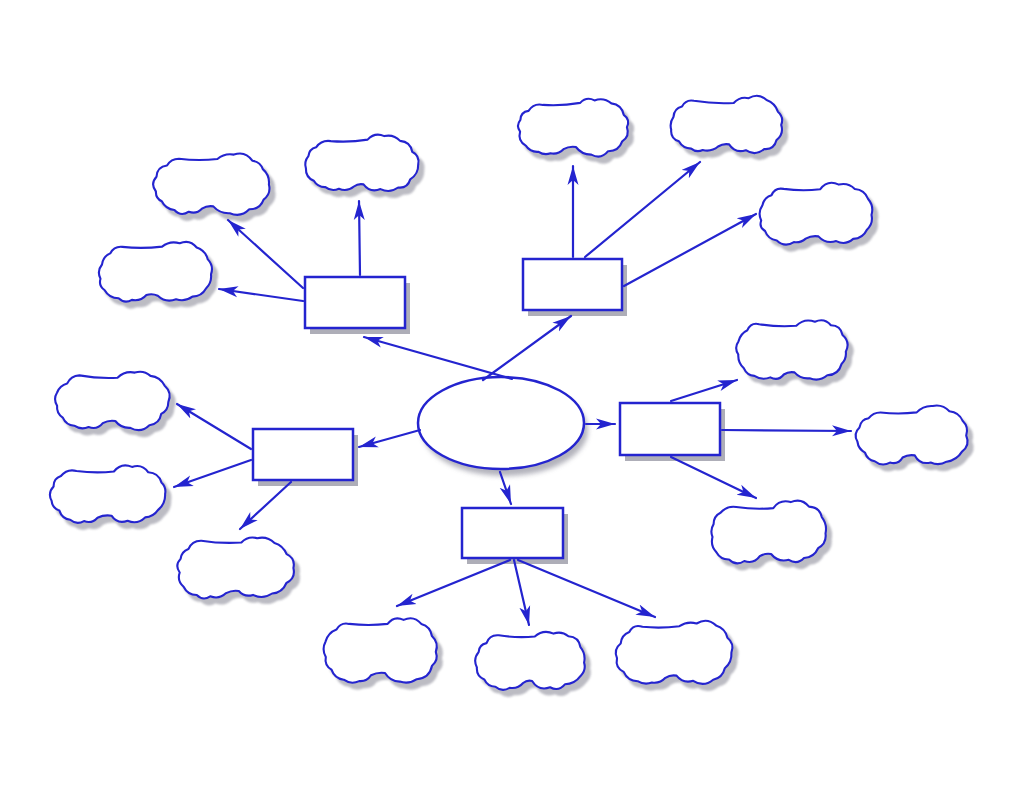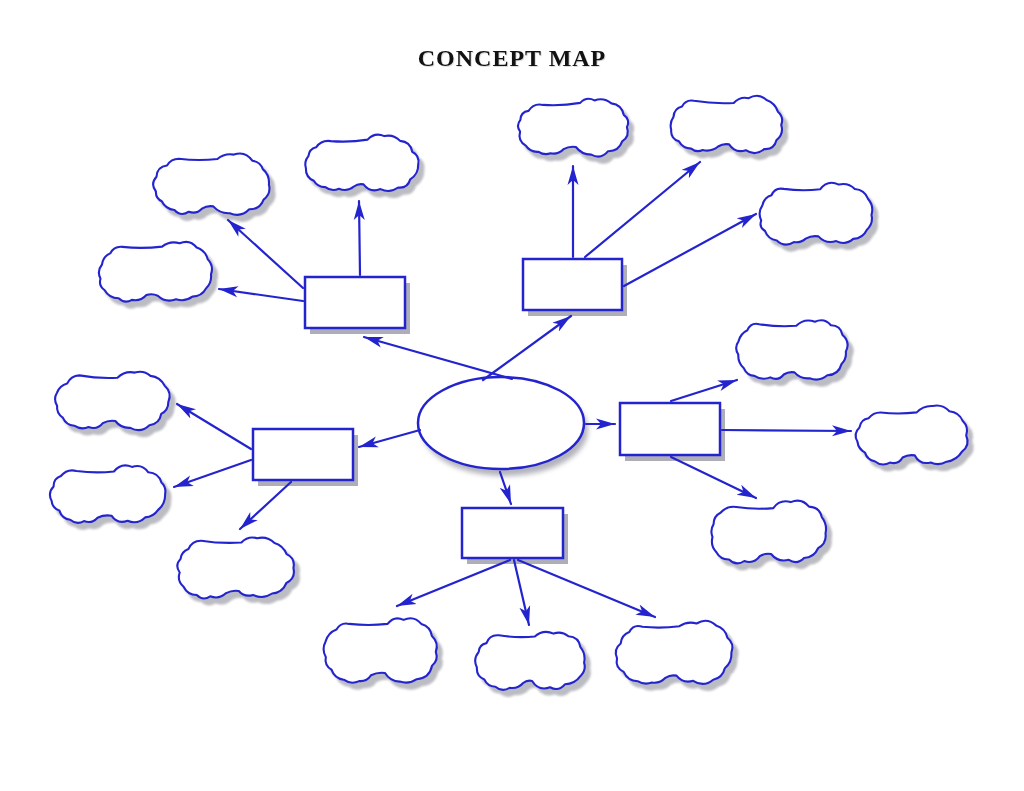--- a/index.html
+++ b/index.html
@@ -22,21 +22,20 @@
     letter-spacing: 1px;
     color: #121212;
     text-shadow: 1px 1px 0 rgba(160,160,160,0.35);
   }
   #concept-svg { position: absolute; left: 0; top: 0; }
 </style>
 </head>
 <body>
 
 <div class="page">
-  <div class="title">CONCEPT MAP</div>
   <svg id="concept-svg" width="1024" height="791" viewBox="0 0 1024 791">
     <defs>
       <filter id="soft" x="-20%" y="-20%" width="140%" height="140%">
         <feGaussianBlur stdDeviation="1.3"></feGaussianBlur>
       </filter>
       <filter id="softer" x="-20%" y="-20%" width="140%" height="140%">
         <feGaussianBlur stdDeviation="2.4"></feGaussianBlur>
       </filter>
       <marker id="arrowhead" viewBox="0 0 20 13" refX="19" refY="6.5" markerWidth="20" markerHeight="13" markerUnits="userSpaceOnUse" orient="auto">
         <path id="arrowhead-path" d="M0,1 L19,6.5 L0,12 L5,6.5 Z" fill="#2424cf"></path>

